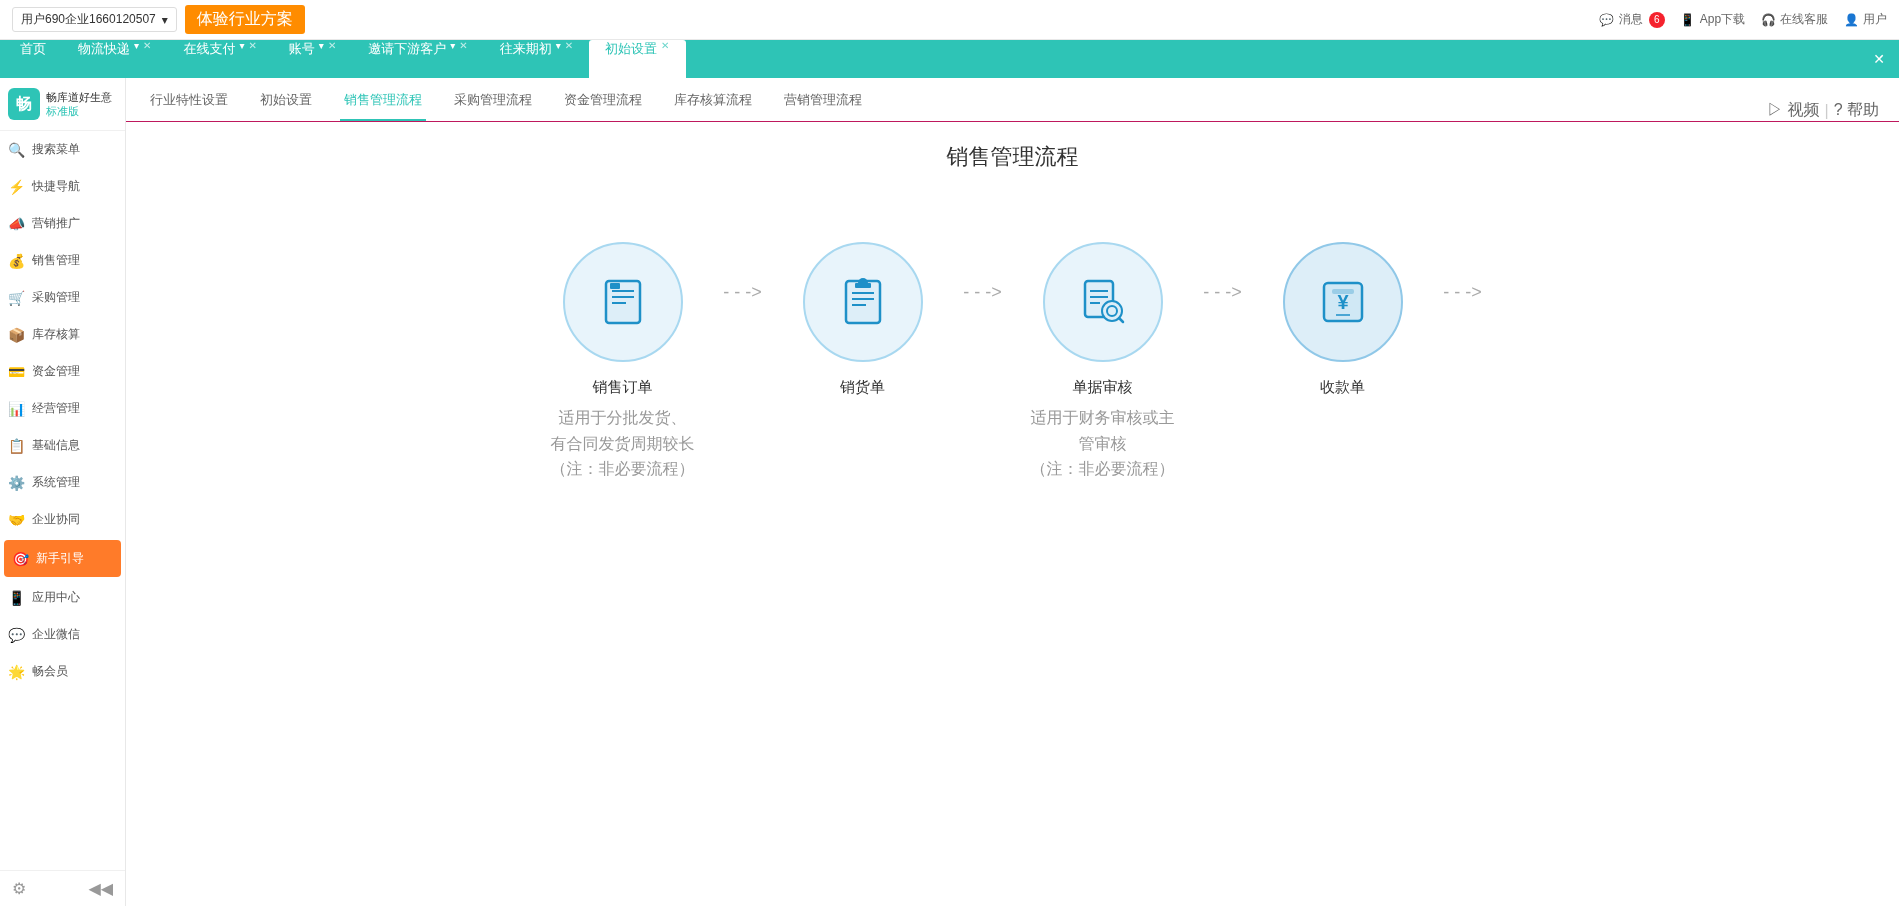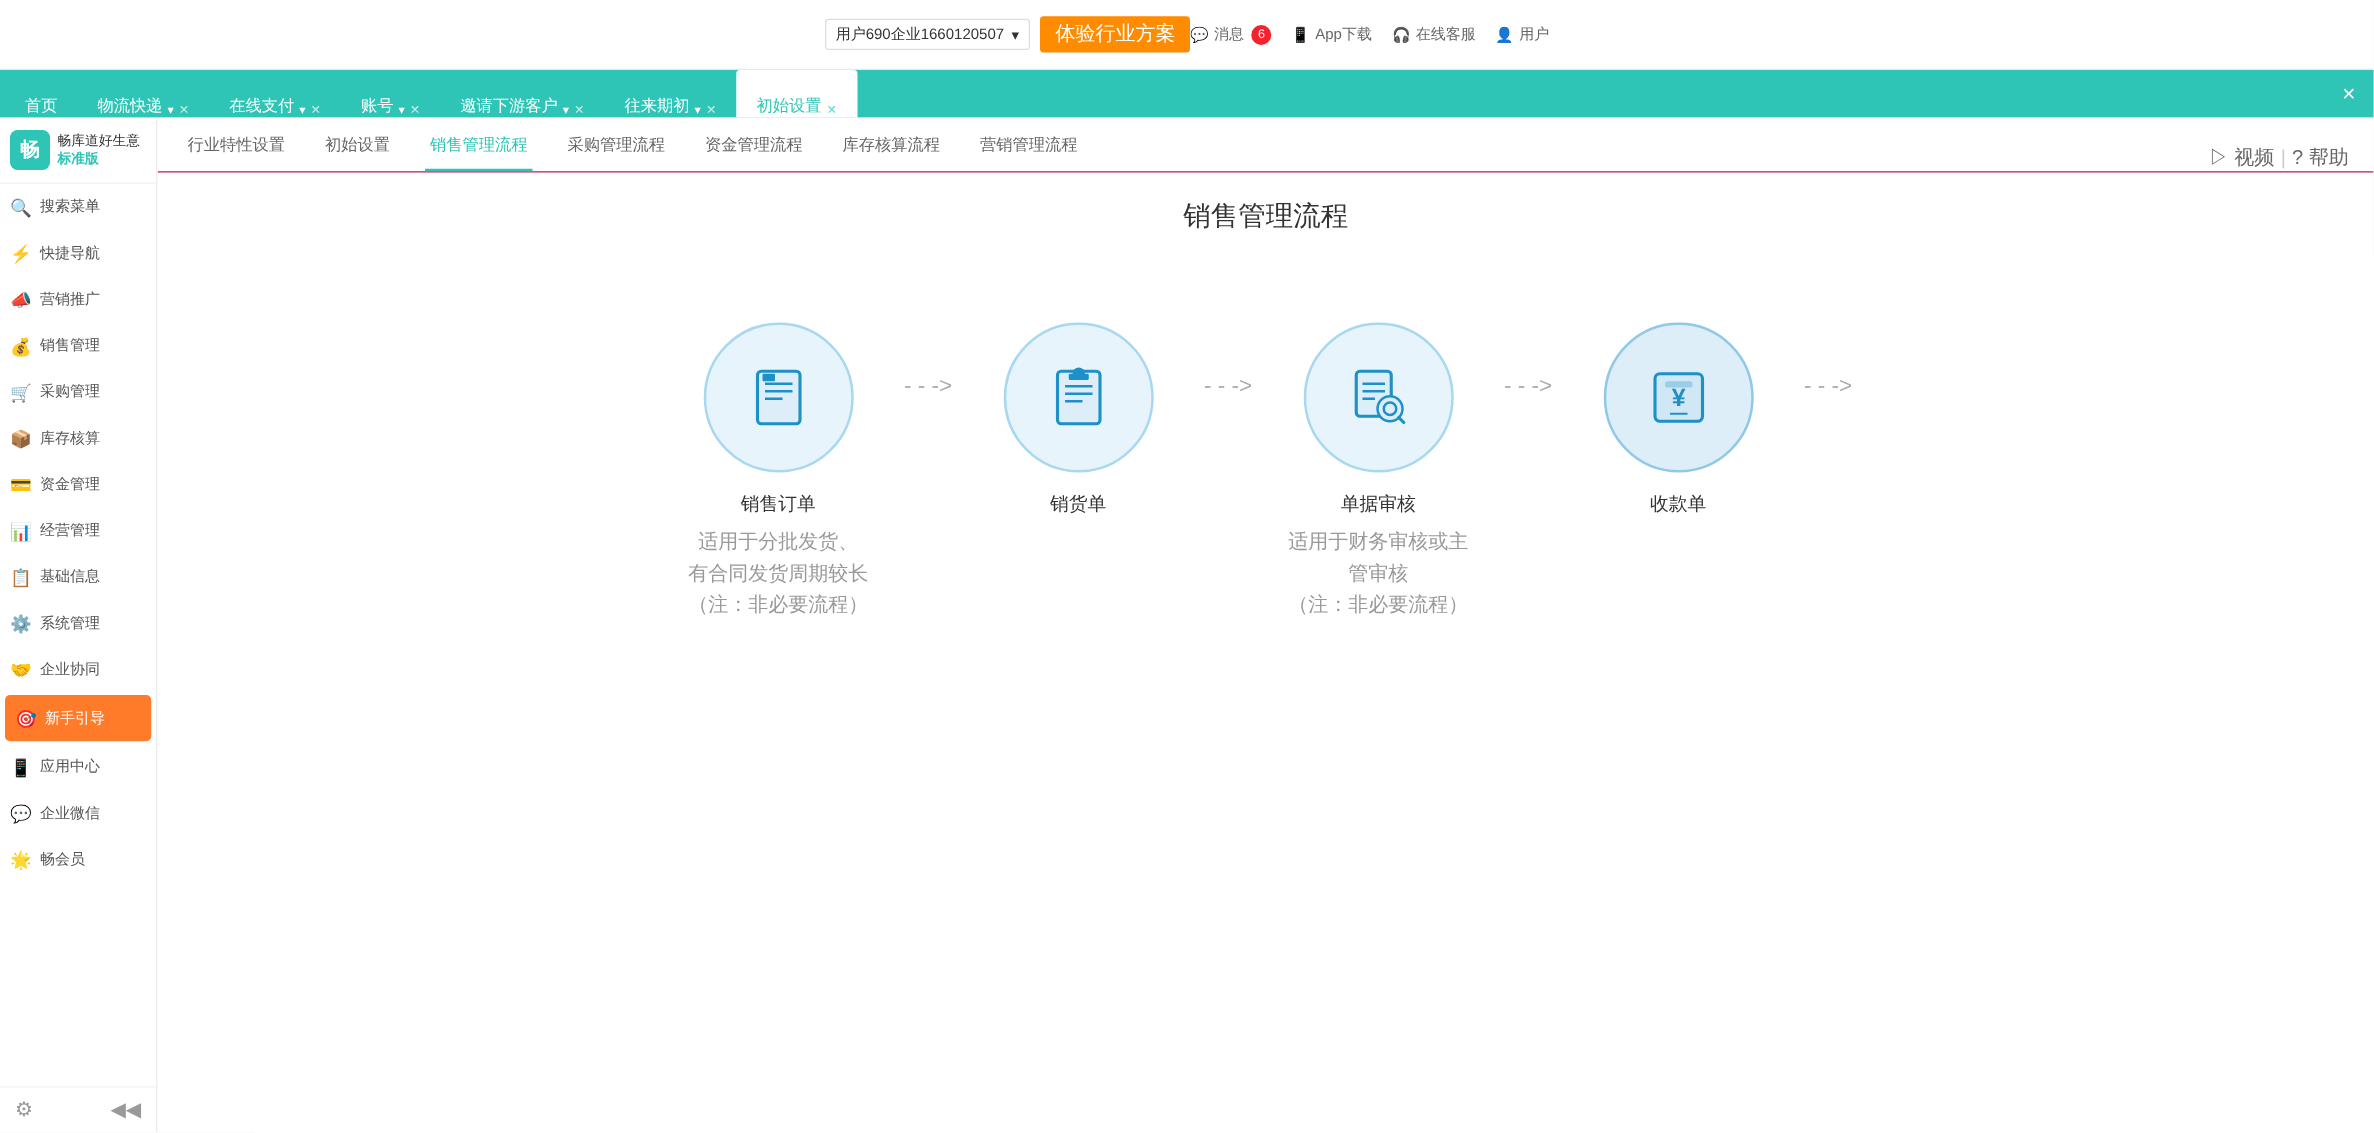--- a/index.html
+++ b/index.html
@@ -1,29 +1,29 @@
 <!DOCTYPE html>
 <html><head>
   <meta charset="utf-8">
   <style>
     * { margin: 0; padding: 0; box-sizing: border-box; }
     body { font-family: "Microsoft YaHei", "PingFang SC", sans-serif; font-size: 13px; background: #f5f5f5; display: flex; flex-direction: column; height: 100vh; overflow: hidden; }
 
     
-    .top-bar { display: flex; align-items: center; background: #fff; border-bottom: 1px solid #e8e8e8; height: 56px; padding: 12px 12px; justify-content: center; }
+    .top-bar { display: flex; align-items: center; background: #fff; border-bottom: 1px solid #e8e8e8; height: 40px; padding: 12px 12px; justify-content: space-between; }
     .top-bar-left { display: flex; align-items: center; gap: 8px; }
     .user-selector { display: flex; align-items: center; border: 1px solid #ddd; border-radius: 3px; padding: 3px 8px; font-size: 12px; color: #333; cursor: pointer; background: #fff; }
     .trial-btn { background: #ff8c00; color: #fff; border: none; border-radius: 3px; padding: 4px 12px; font-size: 16px; cursor: pointer; }
     .top-bar-right { display: flex; align-items: center; gap: 16px; font-size: 12px; color: #666; }
     .top-right-item { display: flex; align-items: center; gap: 4px; cursor: pointer; }
     .badge { background: #f5222d; color: #fff; border-radius: 50%; width: 16px; height: 16px; font-size: 10px; display: flex; align-items: center; justify-content: center; margin-left: 2px; }
 
     
     .nav-tabs { display: flex; align-items: center; background: #2ec4b6; height: 38px; padding: 0 4px; }
-    .nav-tab { padding: 0 16px; height: 38px; display: flex; align-items: flex-end; color: #fff; font-size: 13px; cursor: pointer; white-space: nowrap; gap: 4px; }
+    .nav-tab { padding: 0 16px; height: 38px; display: flex; align-items: flex-start; color: #fff; font-size: 13px; cursor: pointer; white-space: nowrap; gap: 4px; }
     .nav-tab.active { background: #fff; color: #2ec4b6; border-radius: 3px 3px 0 0; }
     .nav-tab .close-x { font-size: 10px; opacity: 0.7; }
     .nav-tab .arrow { font-size: 10px; }
     .close-all { margin-left: auto; color: #fff; cursor: pointer; font-size: 14px; padding: 0 10px; }
 
     
     .main-layout { display: flex; flex: 1; overflow: hidden; }
 
     
     .sidebar { width: 126px; background: #fff; border-right: 1px solid #e8e8e8; display: flex; flex-direction: column; overflow-y: auto; }
@@ -135,21 +135,21 @@
   <div class="close-all">✕</div>
 </div>
 
 <div class="main-layout">
 
   <div class="sidebar">
     <div class="sidebar-logo">
       <div class="sidebar-logo-icon">畅</div>
       <div class="sidebar-logo-text">
         <div>畅库道好生意</div>
-        <div style="color:#2ec4b6;font-weight:bold;">标准版</div>
+        <div style="color:#2ec4b6;">标准版</div>
       </div>
     </div>
 
     <div class="sidebar-search sidebar-item">
       <span class="sidebar-icon">🔍</span>
       <span>搜索菜单</span>
     </div>
     <div class="sidebar-item">
       <span class="sidebar-icon">⚡</span>
       <span>快捷导航</span>

